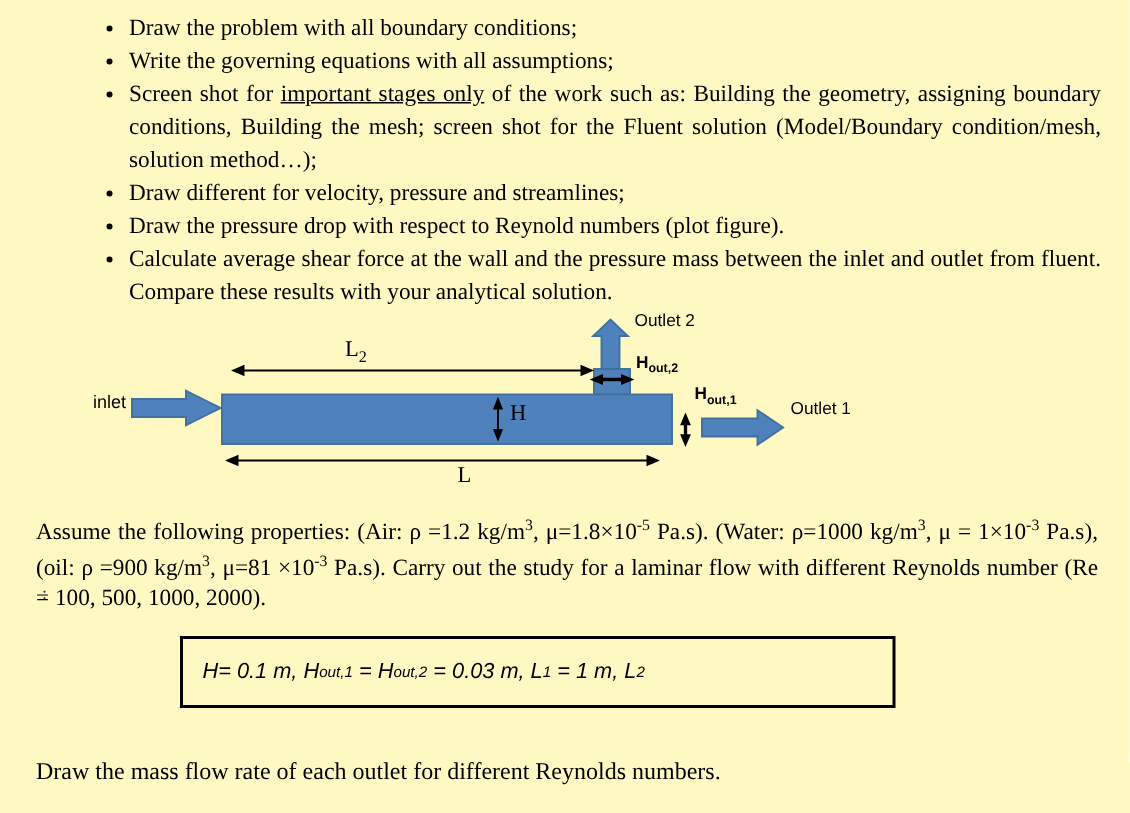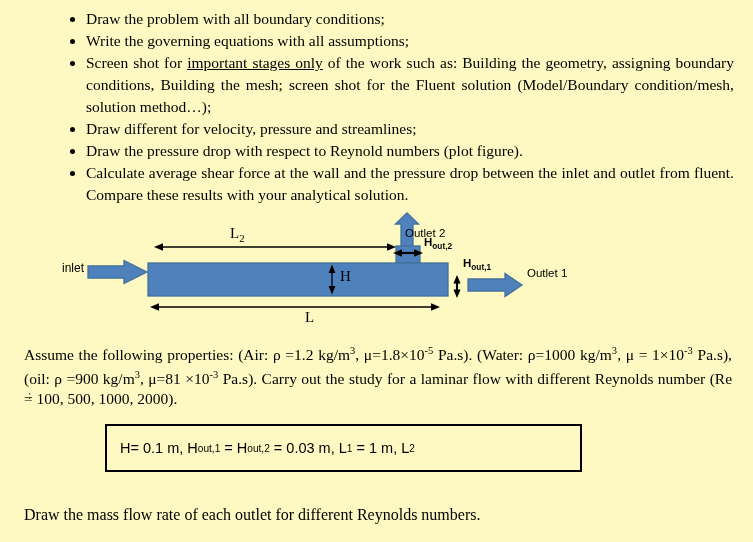--- a/index.html
+++ b/index.html
@@ -17,53 +17,53 @@
   .diagram svg { position:absolute; left:0; top:0; }
   .blueshape { stroke:#41719c; stroke-width:1.3px; }
   .dim line { stroke:#000; stroke-width:1.3px; }
   .dim polygon { fill:#000; stroke:none; }
   .dim.bold line { stroke-width:2.2px; }
   .dlabel { position:absolute; font-family:"Liberation Sans", sans-serif; font-size:11.5px; white-space:nowrap; }
   .mlabel { position:absolute; font-size:15px; white-space:nowrap; }
   .dlabel sub, .mlabel sub { font-size:0.72em; }
   .lbl-inlet   { left:62px;  top:56px;  font-size:12px; }
   .lbl-l2      { left:230px; top:20px; }
-  .lbl-outlet2 { left:405px; top:3px;margin-top:19px;  }
+  .lbl-outlet2 { left:423px; top:3px;  }
   .lbl-hout2   { left:424px; top:31px; font-weight:600; }
   .lbl-h       { left:340px; top:63px; }
   .lbl-hout1   { left:463px; top:52px; font-weight:600; }
   .lbl-outlet1 { left:527px; top:62px;text-align:center; }
   .lbl-l       { left:305px; top:104px; }
 
   
   .props { position:absolute; top:341px; left:24px; width:708px; font-size:15.5px; line-height:20px; text-align:justify; }
   .props sup { font-size:0.68em; }
 
   .stray { position:absolute; left:28px; top:388px; font-size:12px; color:#333; }
 
   
-  .pbox { position:absolute; left:105px; top:424px; width:477px; height:48px; border:2.5px solid #000;
+  .pbox { position:absolute; left:120px; top:424px; width:477px; height:48px; border:2.5px solid #000;
           display:flex; align-items:center; padding-left:13px;
-          font-family:"Liberation Sans", sans-serif; font-size:14.5px; white-space:pre; }
+          font-family:"Liberation Sans", sans-serif; font-size:14.5px; white-space:pre;font-style:italic; }
   .pbox sub { font-size:0.7em; }
 
   .final { position:absolute; left:24px; top:506px; font-size:16px; }
 </style>
 </head>
 <body>
 
 <div class="page">
 
   <ul class="bullets">
     <li><span>Draw the problem with all boundary conditions;</span></li>
     <li><span>Write the governing equations with all assumptions;</span></li>
     <li><span>Screen shot for </span><span class="u">important stages only</span><span> of the work such as: Building the geometry, assigning boundary conditions, Building the mesh; screen shot for the Fluent solution (Model/Boundary condition/mesh, solution method…);</span></li>
     <li><span>Draw different for velocity, pressure and streamlines;</span></li>
     <li><span>Draw the pressure drop with respect to Reynold numbers (plot figure).</span></li>
-    <li><span>Calculate average shear force at the wall and the pressure drop between the inlet and outlet from fluent.  Compare these results with your analytical solution.</span></li>
+    <li><span>Calculate average shear force at the wall and the pressure mass between the inlet and outlet from fluent.  Compare these results with your analytical solution.</span></li>
   </ul>
 
   <div class="diagram">
     <svg width="753" height="135" viewBox="0 0 753 135">
 
       <polygon class="blueshape" points="88,61 124,61 124,55.5 147,67 124,78.5 124,73 88,73" fill="#4f81bd"></polygon>
       <polygon class="blueshape" points="401,42 401,19 395.5,19 407,8 418.5,19 413,19 413,42" fill="#4f81bd"></polygon>
       <polygon class="blueshape" points="468,74 505,74 505,68.5 522,80 505,91.5 505,86 468,86" fill="#4f81bd"></polygon>
 
       <rect class="blueshape" x="396" y="41" width="24" height="17" fill="#4f81bd"></rect>

